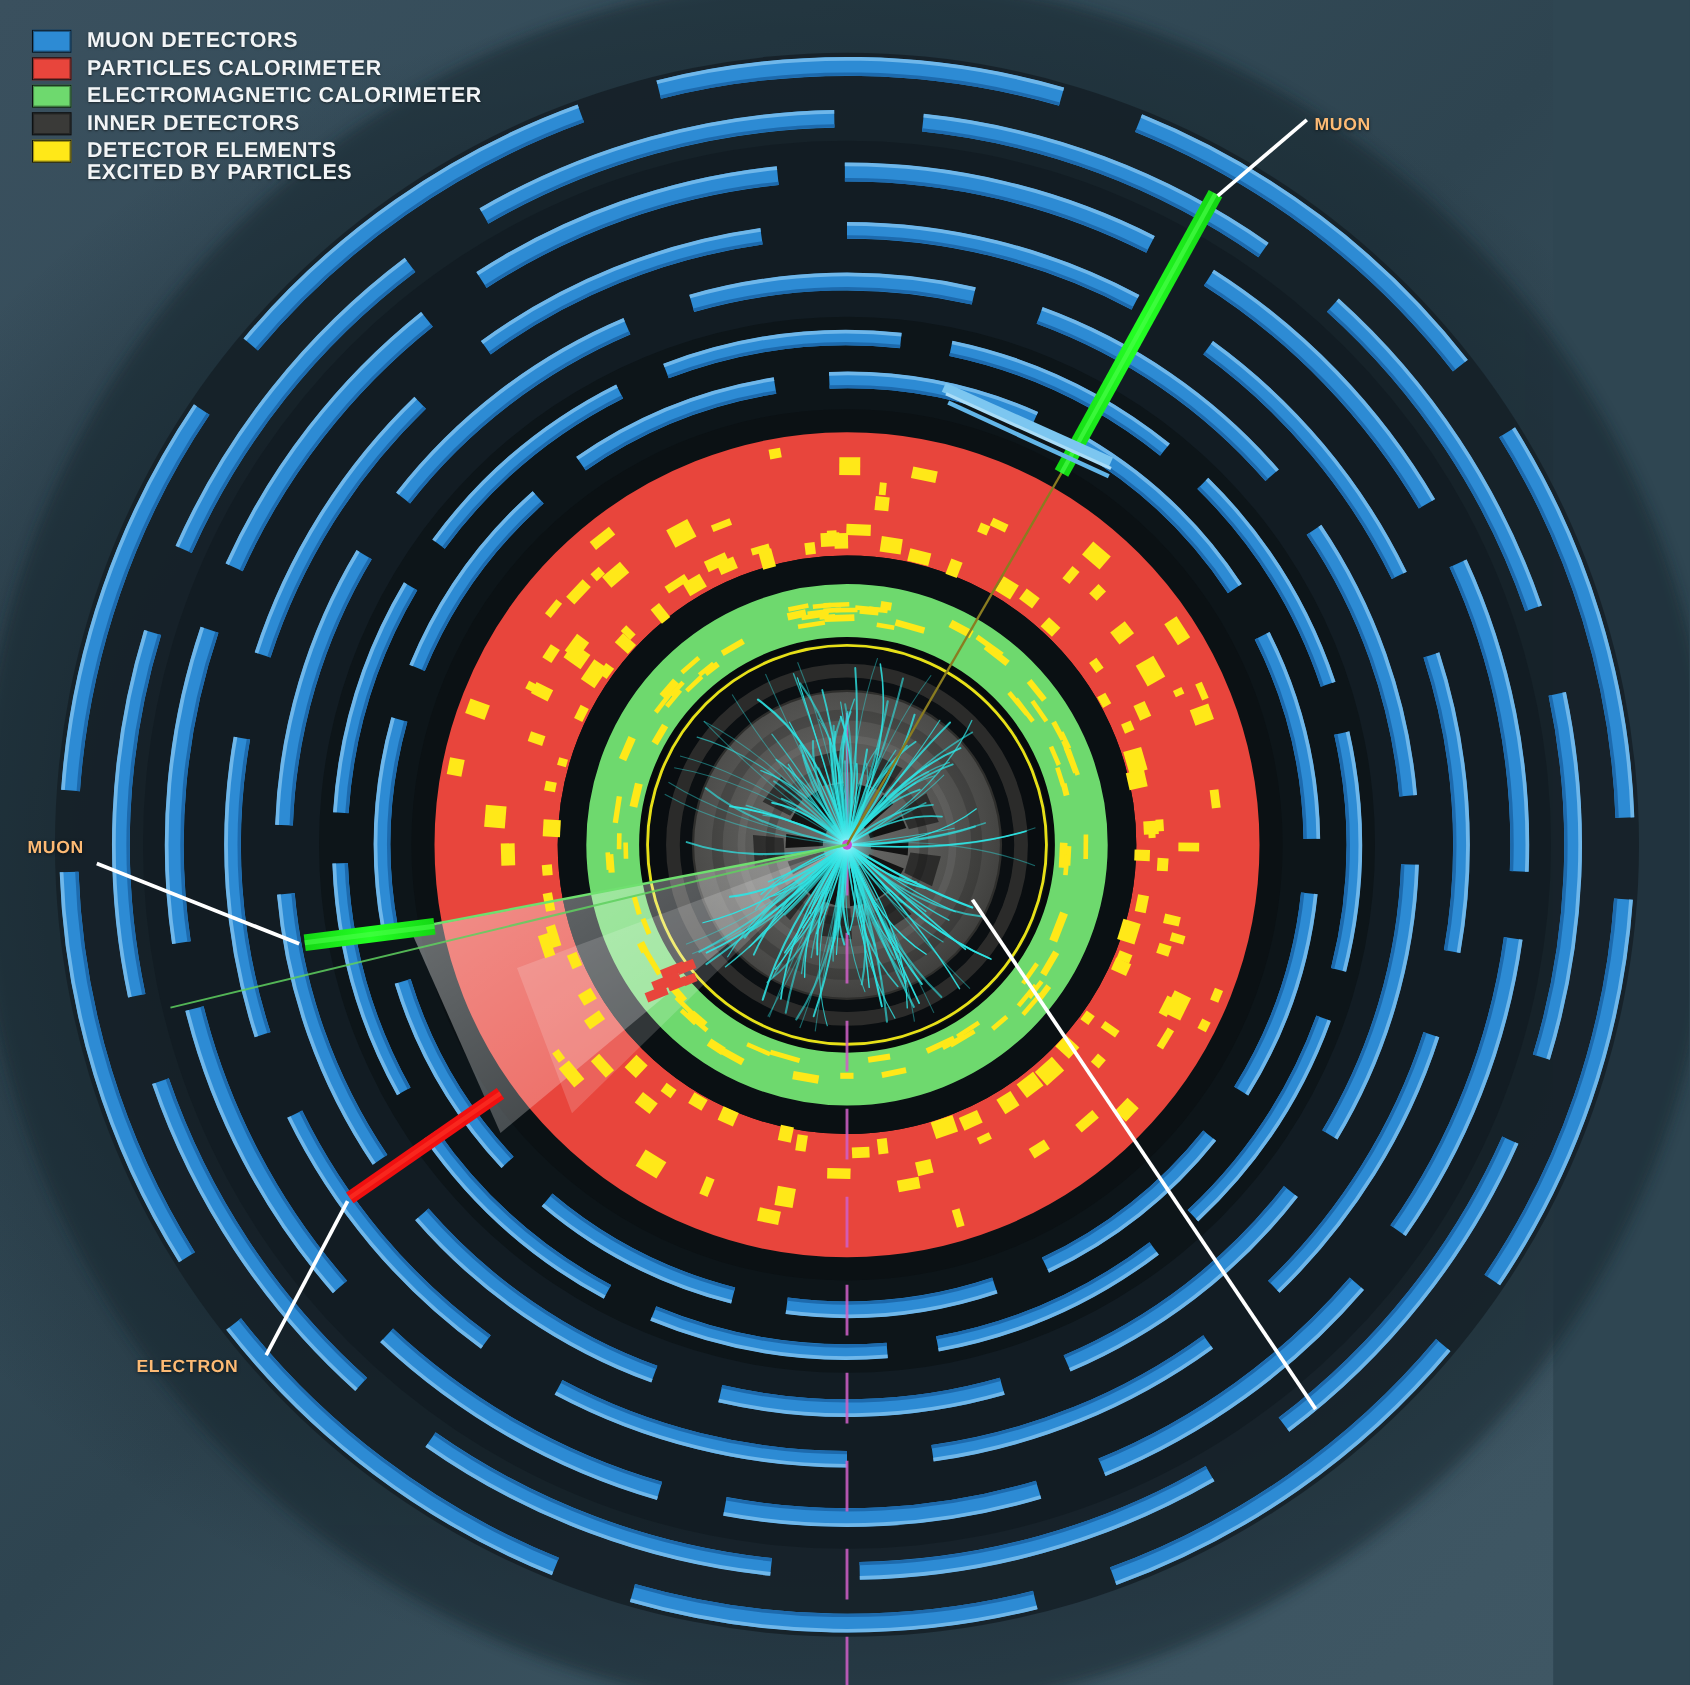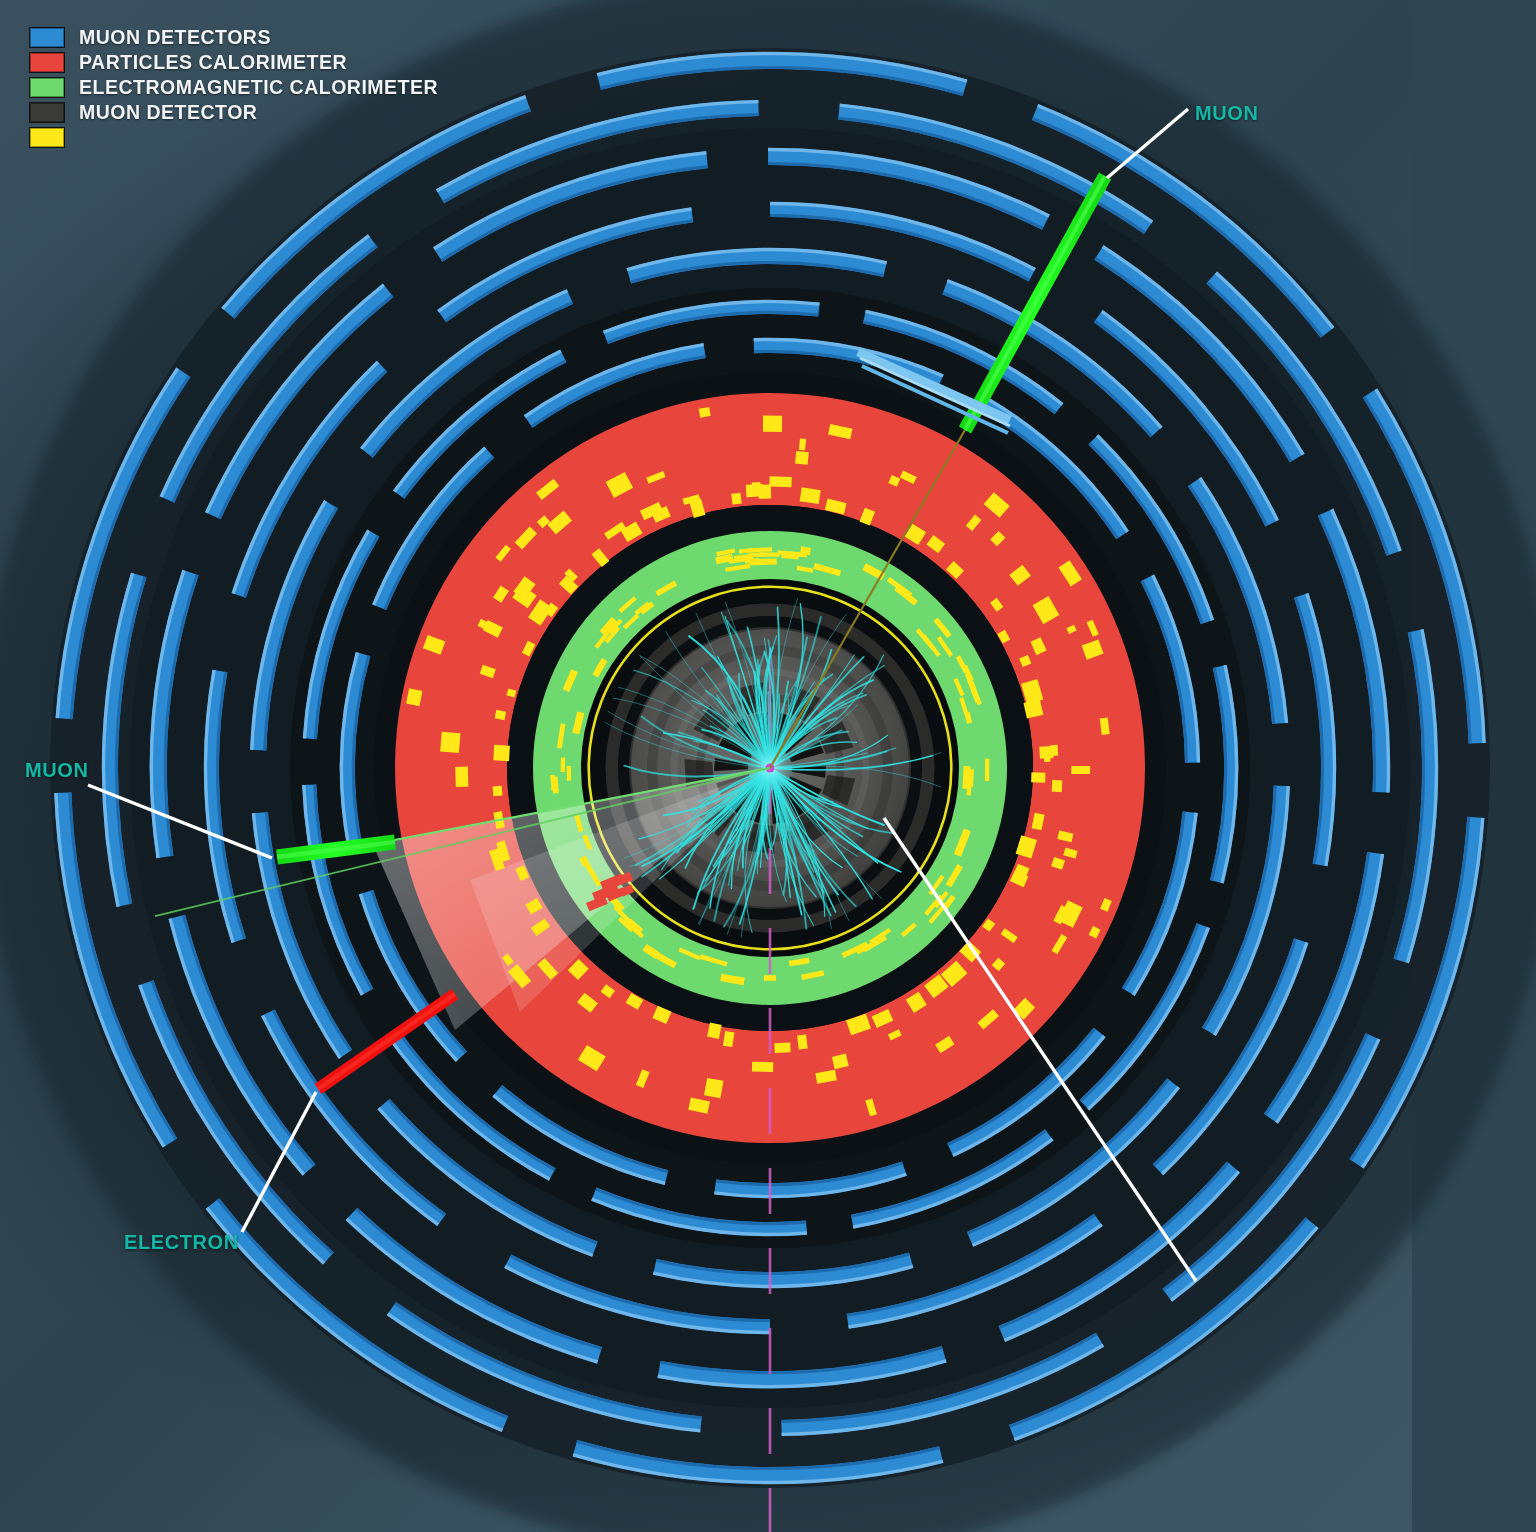--- a/index.html
+++ b/index.html
@@ -18,21 +18,21 @@
 
   
   #legend{position:absolute;left:29px;top:27px;z-index:40;}
   .lg-row{display:flex;align-items:flex-start;margin-bottom:4px;}
   .lg-sw{width:34px;height:19px;border:1px solid #0c1114;margin-right:14px;flex:0 0 auto;
          box-shadow:inset 0 0 0 1px rgba(0,0,0,.35);}
   .lg-txt{color:#f2f5f7;font-size:19.5px;letter-spacing:.5px;line-height:20px;
           font-weight:700;text-shadow:0 1px 2px rgba(0,0,0,.55);white-space:pre;}
 
   
-  .callout{position:absolute;color:#14b8a6;font-size:20px;font-weight:700;
+  .callout{position:absolute;color:#fdba74;font-size:16px;font-weight:700;
            letter-spacing:.6px;line-height:25px;white-space:pre;z-index:40;
            text-shadow:0 1px 3px rgba(0,0,0,.6);}
   #lbl-muon-tr{left:1195px;top:101px;}
   #lbl-muon-l{left:25px;top:758px;}
   #lbl-electron{left:124px;top:1230px;}
   #lbl-traces{left:1200px;top:1288px;}
 </style>
 </head>
 <body>
 
@@ -799,23 +799,25 @@
     <div class="lg-row">
       <span class="lg-sw" style="background:#e8453c"></span>
       <span class="lg-txt">PARTICLES CALORIMETER</span>
     </div>
     <div class="lg-row">
       <span class="lg-sw" style="background:#6ed96e"></span>
       <span class="lg-txt">ELECTROMAGNETIC CALORIMETER</span>
     </div>
     <div class="lg-row">
       <span class="lg-sw" style="background:#3a3a38"></span>
-      <span class="lg-txt">MUON DETECTOR</span>
+      <span class="lg-txt">INNER DETECTORS</span>
     </div>
     <div class="lg-row">
       <span class="lg-sw" style="background:#ffe818"></span>
+      <span class="lg-txt">DETECTOR ELEMENTS
+EXCITED BY PARTICLES</span>
     </div>
   </div>
 
   <div class="callout" id="lbl-muon-tr">MUON</div>
   <div class="callout" id="lbl-muon-l">MUON</div>
   <div class="callout" id="lbl-electron">ELECTRON</div>
 </div>
 
 </body></html>

